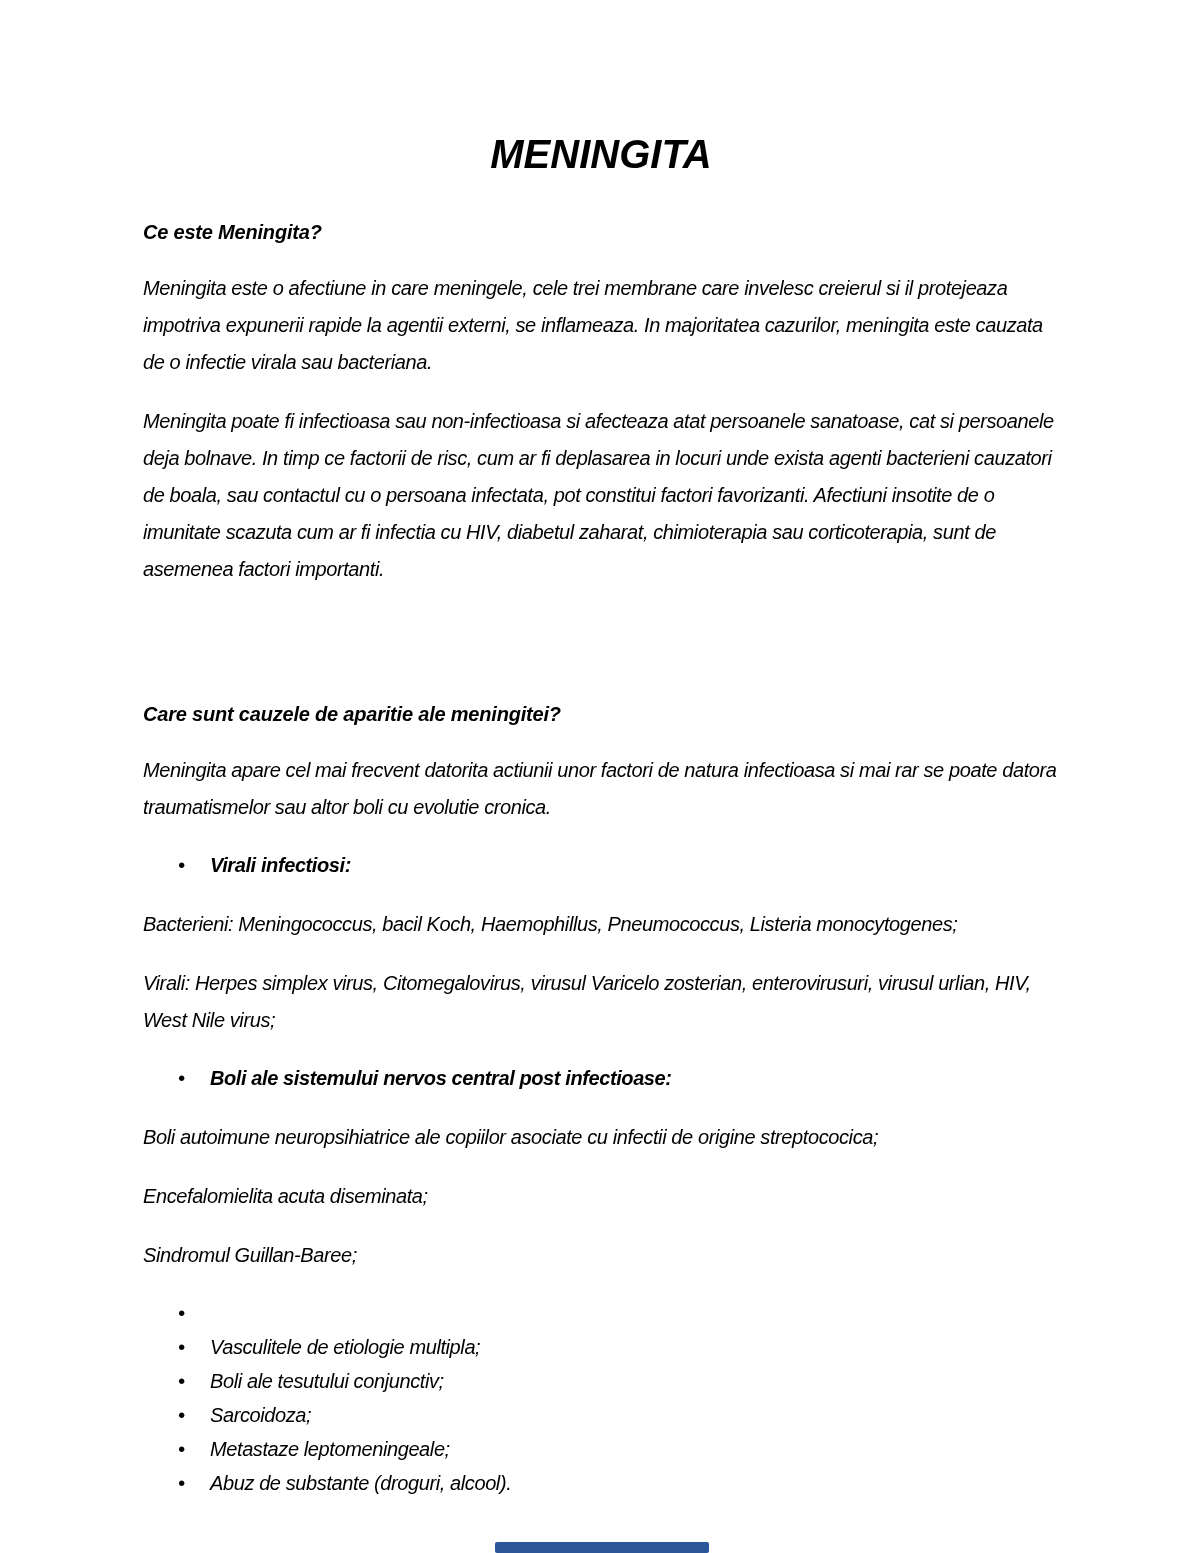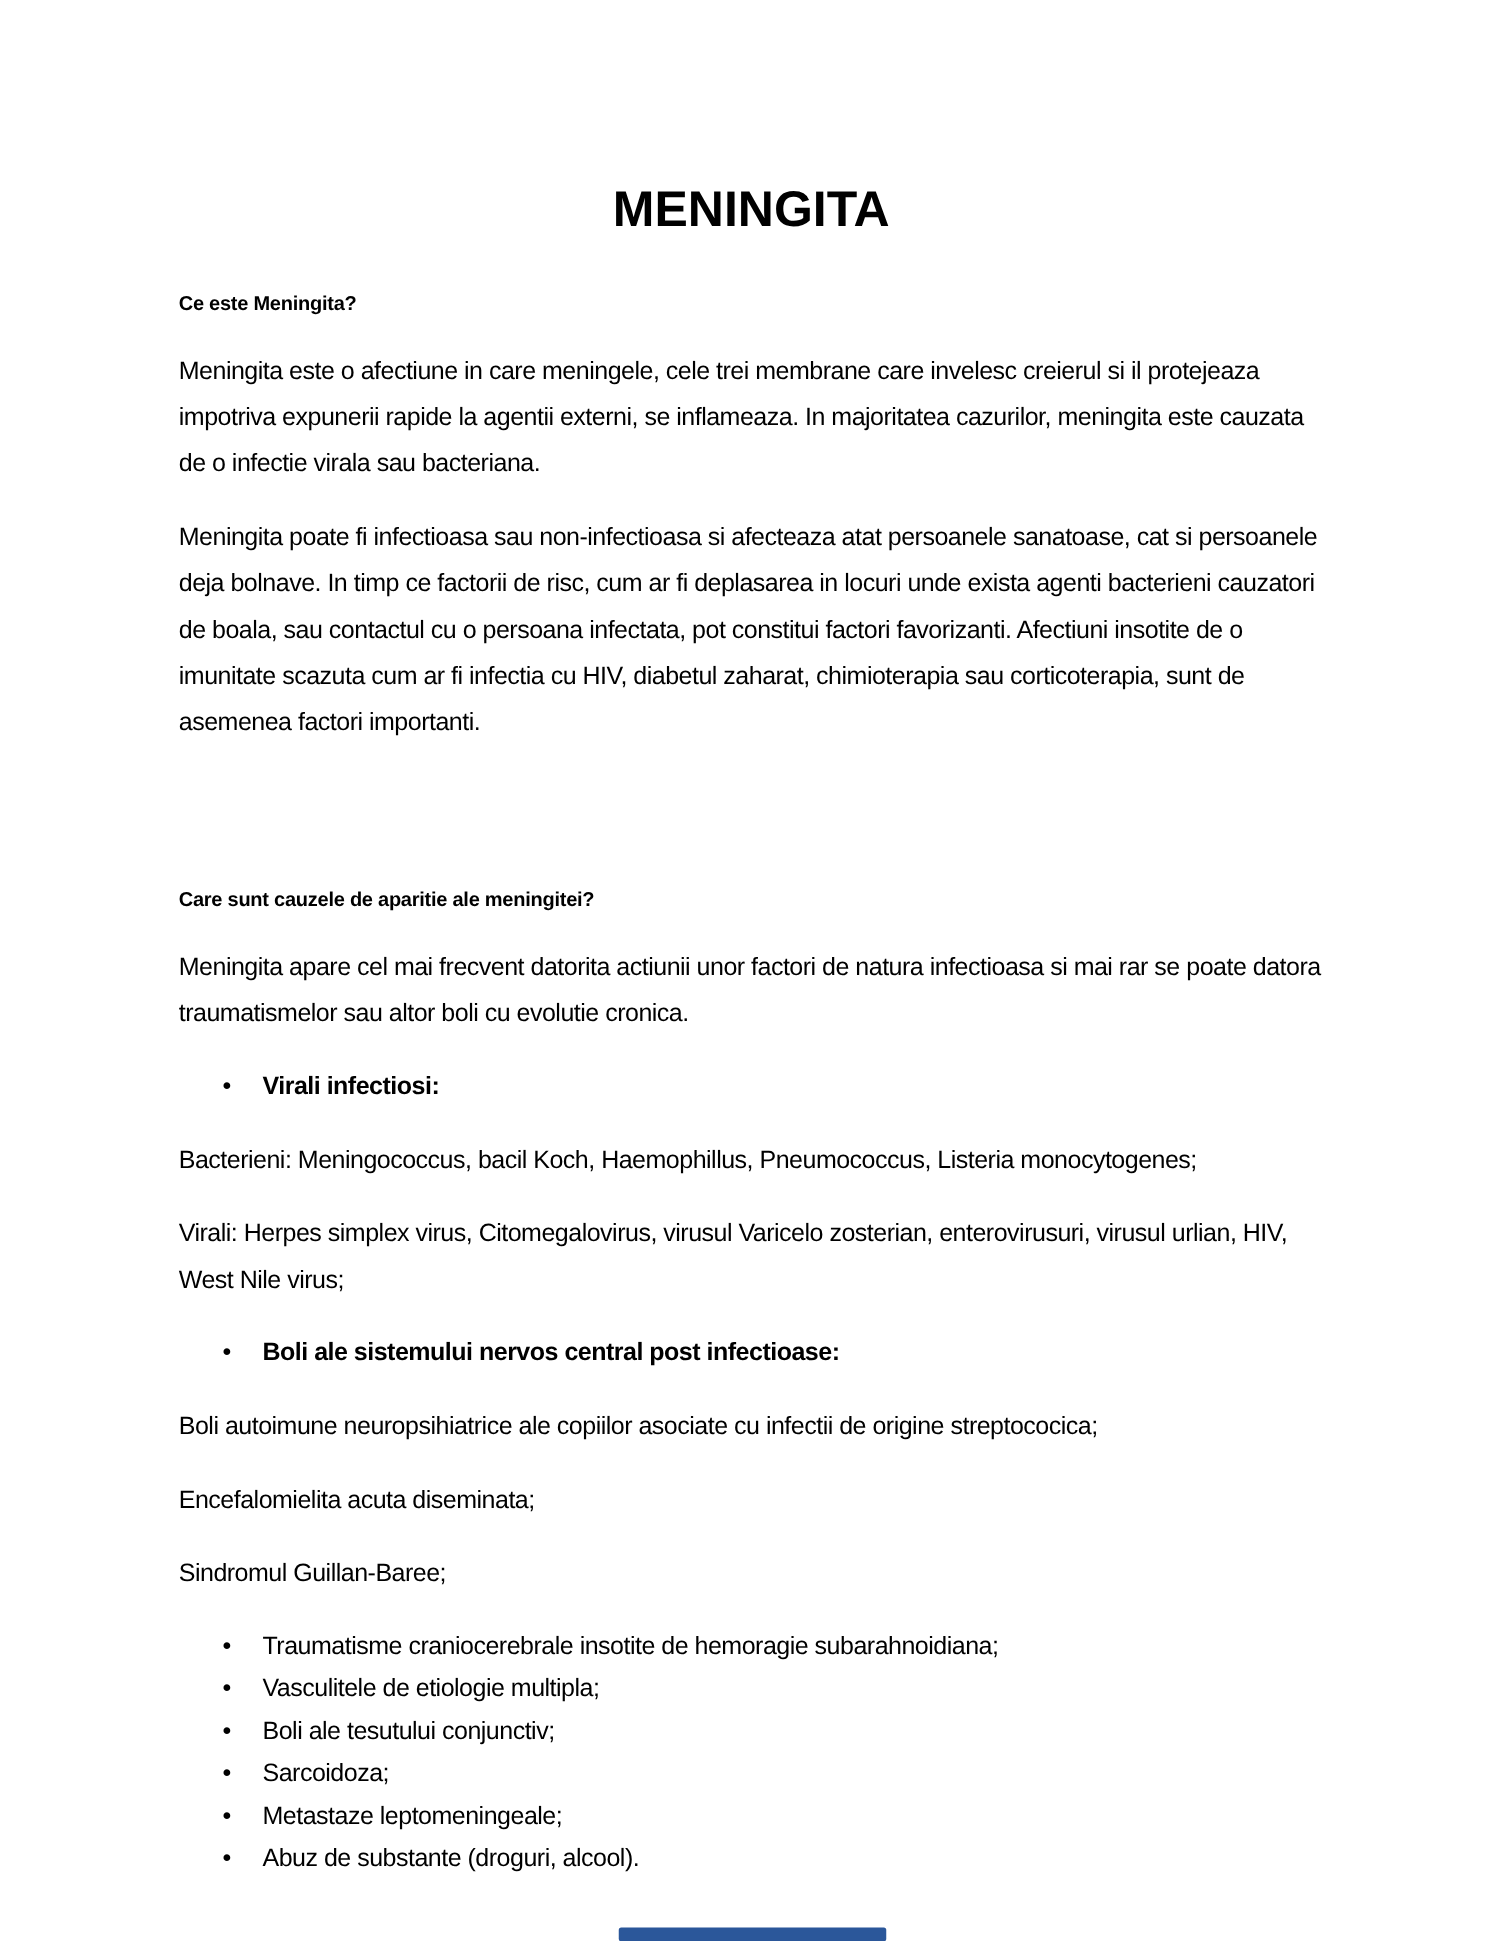--- a/index.html
+++ b/index.html
@@ -12,32 +12,33 @@
     width: 1200px;
     height: 1553px;
     background: #ffffff;
     font-family: "Liberation Sans", sans-serif;
     color: #000000;
     overflow: hidden;
   }
   .content {
     position: absolute;
     left: 143px;
-    top: 146px;
+    top: 132px;
     width: 916px;
+    font-style: italic;
   }
   .doc-title {
     text-align: center;
     font-size: 40px;
     font-weight: 700;
     letter-spacing: 0px;
     margin: 0 0 44px 0;
   }
   .h2 {
-    font-size: 16px;
+    font-size: 20px;
     font-weight: 700;
     letter-spacing: -0.2px;
     margin: 0 0 26px 0;
   }
   .h2.second {
     margin-top: 115px;
   }
   .para {
     font-size: 20px;
     font-weight: 400;
@@ -121,21 +122,20 @@
 
     <p class="para">Boli autoimune neuropsihiatrice ale copiilor asociate cu infectii de origine streptococica;</p>
 
     <p class="para">Encefalomielita acuta diseminata;</p>
 
     <p class="para">Sindromul Guillan-Baree;</p>
 
     <ul class="cause-list">
       <li>
         <span class="bullet-glyph">•</span>
-        <span class="bullet-text">Traumatisme craniocerebrale insotite de hemoragie subarahnoidiana;</span>
       </li>
       <li>
         <span class="bullet-glyph">•</span>
         <span class="bullet-text">Vasculitele de etiologie multipla;</span>
       </li>
       <li>
         <span class="bullet-glyph">•</span>
         <span class="bullet-text">Boli ale tesutului conjunctiv;</span>
       </li>
       <li>

